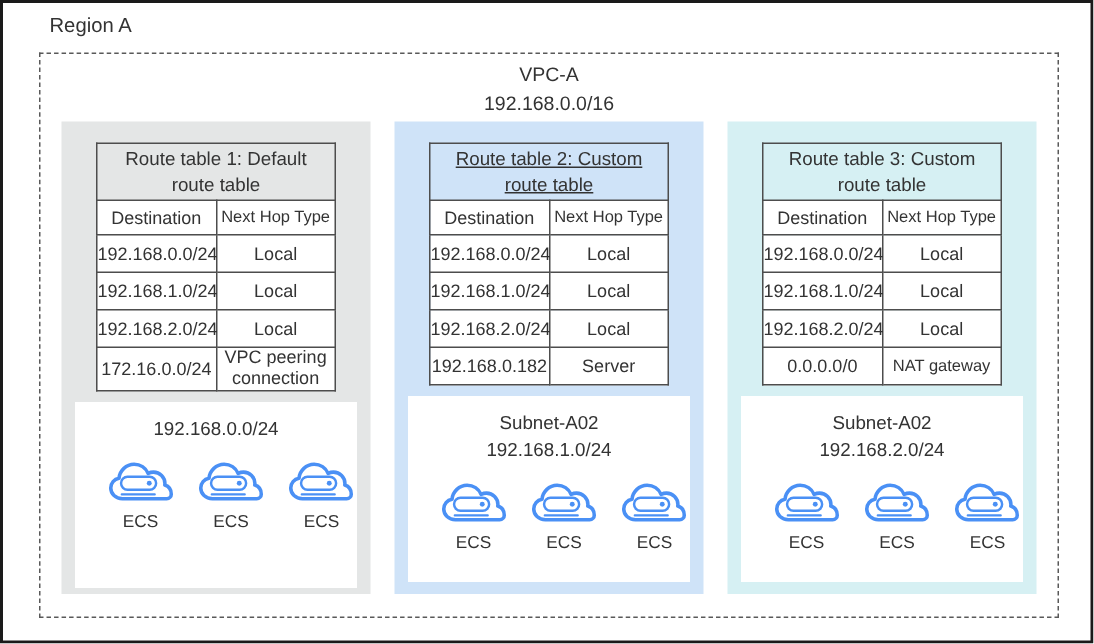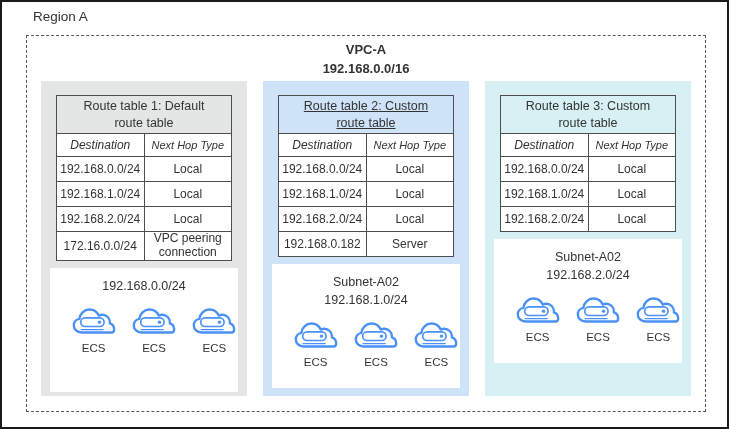--- a/index.html
+++ b/index.html
@@ -11,47 +11,47 @@
   }
   .stage {
     position: relative; width: 729px; height: 429px;
     border: 2px solid var(--outer-border, #1a1a1a); background: #fff; overflow: hidden;
   }
   .region-label { position: absolute; top: 7px; left: 13px; font-size: 13.5px; margin-left: 18px; }
   .vpc-box {
     position: absolute; left: 24px; top: 33px; width: 680px; height: 377px;
     border: 1px dashed var(--dashed-border, #595959);
   }
-  .vpc-title { text-align: center; margin-top: 5px; font-size: 13px; line-height: 1.45; font-weight: bold; }
+  .vpc-title { text-align: center; margin-top: 5px; font-size: 13px; line-height: 1.45; }
   .columns {
     position: absolute; top: 45px; left: 0; width: 100%;
     display: flex; justify-content: center; gap: 16px;
   }
   .column {
     width: 206px; height: 315px; padding-top: 14px;
     display: flex; flex-direction: column; align-items: center;
   }
   .col1 { background: var(--column1-bg, #e4e6e6); }
   .col2 { background: var(--column2-bg, #cfe3f8); }
   .col3 { background: var(--column3-bg, #d6f0f3); }
 
-  .route-table { border-collapse: collapse; width: 176px; table-layout: fixed; }
+  .route-table { border-collapse: collapse; width: 160px; table-layout: fixed; }
   .route-table th, .route-table td {
     border: 1px solid var(--table-border, #4d4d4d);
     font-weight: normal; text-align: center; background: #fff;
     padding: 0; vertical-align: middle;
   }
   .title-cell { height: 38px; font-size: 12.5px; line-height: 1.32; }
   .col1 .title-cell { background: var(--column1-bg, #e4e6e6); }
   .col2 .title-cell { background: var(--column2-bg, #cfe3f8); text-decoration: underline; }
   .col3 .title-cell { background: var(--column3-bg, #d6f0f3); }
   .title-inner { width: 150px; margin: 0 auto; }
   .w-dest { width: 97px; }
   .w-nh { width: 79px; }
-  .hdr-row th { height: 23px; font-style: italic; }
+  .hdr-row th { height: 23px; }
   .hdr-dest { font-size: 12px; }
   .hdr-nh { font-size: 11px; }
   .route-table td { height: 25px; font-size: 12px; }
   td.tiny { font-size: 12px; line-height: 1.15; }
   td.smallish { font-size: 11px; }
 
   .subnet {
     margin-top: 7px; width: 188px; height: 124px;
     background: var(--panel-bg, #ffffff); text-align: center; padding-top: 9px;
   }
@@ -220,20 +220,24 @@
               <td>Local</td>
             </tr>
             <tr>
               <td>192.168.1.0/24</td>
               <td>Local</td>
             </tr>
             <tr>
               <td>192.168.2.0/24</td>
               <td>Local</td>
             </tr>
+            <tr>
+              <td>0.0.0.0/0</td>
+              <td class="smallish">NAT gateway</td>
+            </tr>
           </tbody>
         </table>
 
         <div class="subnet">
           <div class="subnet-name">Subnet-A02</div>
           <div class="subnet-cidr">192.168.2.0/24</div>
           <div class="ecs-row">
             <div class="ecs-item">
               <svg width="44" height="36" viewBox="0 0 48 38">
                   <use href="#ecs-cloud"></use>

